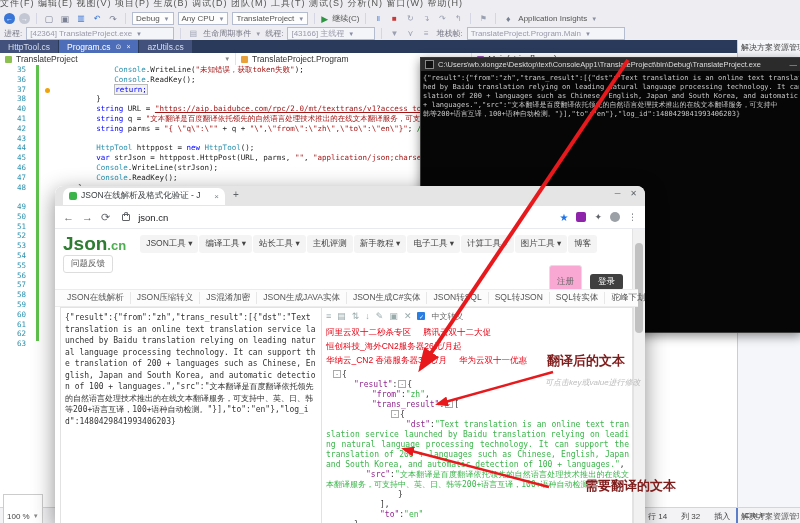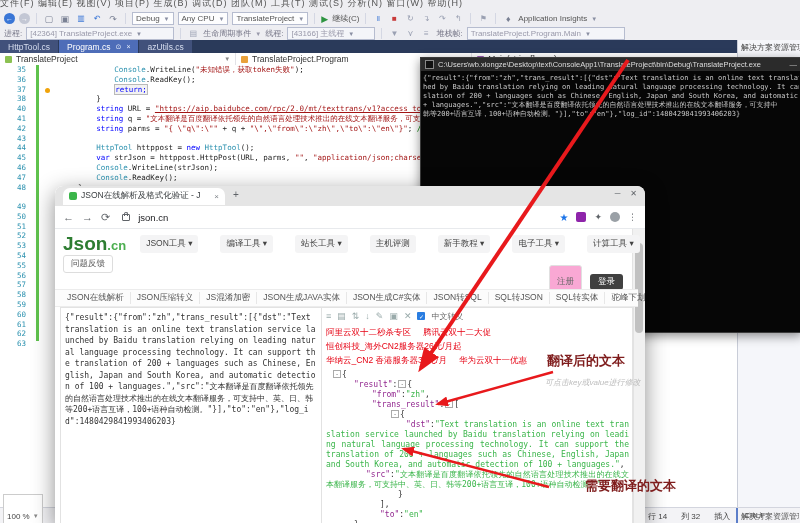--- a/index.html
+++ b/index.html
@@ -110,21 +110,21 @@
   .puzzle{color:#5f6368;font-size:9px;}
   .avatar{width:10px;height:10px;border-radius:50%;background:#9aa0a6;}
   .kebab{color:#5f6368;font-size:9px;}
 
   .b-page{position:relative;height:295px;background:#fff;}
   .b-scroll{position:absolute;right:0;top:0;width:12px;height:295px;background:#f1f1f1;border-left:1px solid #e3e3e3;}
   .b-scroll .thumb{position:absolute;left:2px;top:14px;width:8px;height:90px;background:#c1c1c1;border-radius:4px;}
   .b-header{position:absolute;left:8px;top:4px;display:flex;align-items:center;gap:6px;width:560px;}
   .logo{font-size:19px;font-weight:bold;color:#2e7d32;white-space:nowrap;}
   .logo .cn{font-size:13px;color:#4caf50;}
-  .navpills{display:flex;gap:22px;flex-wrap:nowrap;margin-left:8px;}
+  .navpills{display:flex;gap:1px;flex-wrap:nowrap;margin-left:8px;}
   .navpills span{background:#f4f4f5;border-radius:3px;padding:3px 6px;font-size:8.5px;color:#444;white-space:nowrap;}
   .feedback{position:absolute;left:8px;top:26px;border:1px solid #ddd;border-radius:3px;
             padding:2px 7px;font-size:8.5px;color:#555;}
   .authrow{position:absolute;right:22px;top:36px;display:flex;gap:8px;align-items:center;}
   .reg{font-size:8.5px;color:#666;border:1px solid #e0e0e0;border-radius:3px;padding:10px 7px;background:#f9a8d4;}
   .login{font-size:8.5px;color:#fff;background:#404040;border-radius:3px;padding:2px 8px;}
   .toolstrip{position:absolute;left:0;top:60px;width:577px;height:16px;background:#fcfcfc;
              border-top:1px solid #ececec;border-bottom:1px solid #ececec;display:flex;align-items:center;padding-left:6px;}
   .toolstrip span{font-size:8.5px;color:#555;padding:0 6px;border-right:1px solid #e7e7e7;white-space:nowrap;}
   .panels{position:absolute;left:5px;top:78px;width:572px;height:217px;border:1px solid #e2e2e2;display:flex;}

